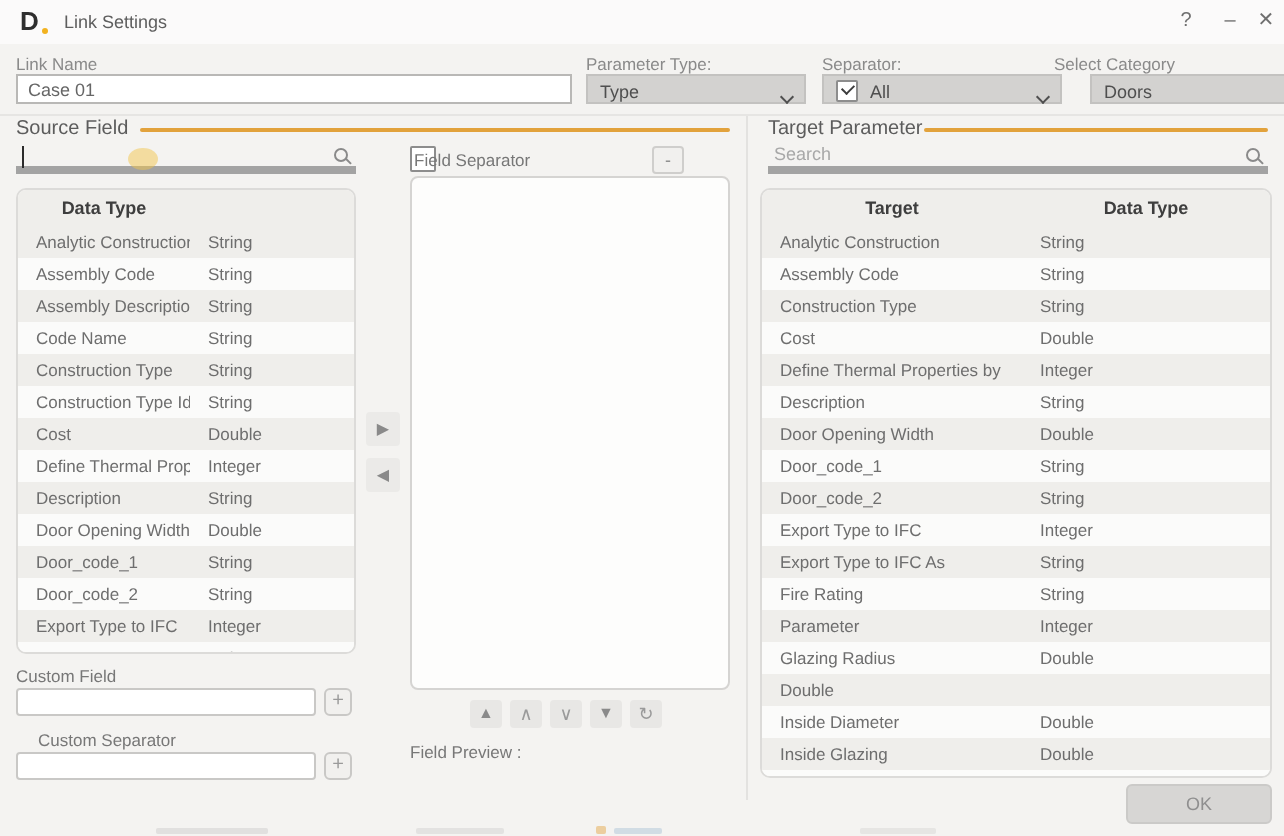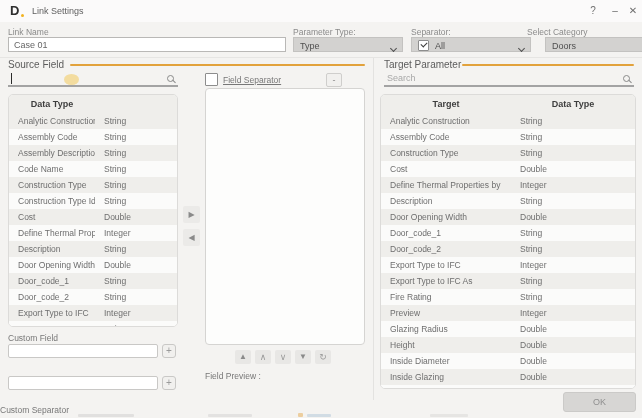--- a/index.html
+++ b/index.html
@@ -27,21 +27,21 @@
   .cb.checked::after { content:""; position:absolute; left:2px; top:1px; width:5px; height:3px; border-left:1.6px solid #3c3c3c; border-bottom:1.6px solid #3c3c3c; transform:rotate(-45deg); }
 
   .hdiv { position:absolute; left:0; top:57px; width:642px; height:1px; background:#e6e5e3; }
   .vdiv { position:absolute; left:373px; top:58px; width:1px; height:342px; background:#e3e2e0; }
 
   
   .section-h { position:absolute; font-size:10px; color:#5c5c5c; }
   .orange-rule { position:absolute; height:2px; border-radius:1px; }
 
   
-  .search { position:absolute; height:16px; border-bottom:2px solid #a3a3a3; display:flex; align-items:center; }
+  .search { position:absolute; height:16px; border-bottom:4px solid #a3a3a3; display:flex; align-items:center; }
   .search .ph { flex:1; font-size:9px; color:#a8a8a8; padding-left:3px; }
   .caret { position:absolute; left:3px; top:2px; width:1px; height:11px; background:#2b2b2b; }
   .mag { position:relative; width:7px; height:7px; border:1.3px solid #8a8a8a; border-radius:50%; margin-right:4px; flex:none; }
   .mag::after { content:""; position:absolute; width:4px; height:1.3px; background:#8a8a8a; right:-3.4px; bottom:-1.4px; transform:rotate(45deg); }
   .cursor-blob { position:absolute; left:56px; top:3px; width:15px; height:11px; background:rgba(242,198,77,.5); border-radius:50%; }
 
   
   .tbl { position:absolute; background:#fbfbfa; border:1px solid #dcdbd9; border-radius:5px; overflow:hidden; }
   .thead { display:grid; height:18px; background:#efeeeb; }
   .th { font-size:9px; font-weight:bold; color:#3e3e3e; line-height:18px; text-align:center; white-space:nowrap; overflow:hidden; }
@@ -109,21 +109,21 @@
   <div class="orange-rule" style="left:70px; top:64px; width:295px; background:#E2A23C;"></div>
 
   <div class="search" style="left:8px; top:71px; width:170px;">
     <span class="caret"></span>
     <span class="ph"></span>
     <span class="cursor-blob"></span>
     <span class="mag"></span>
   </div>
 
   <span class="cb" style="position:absolute; left:205px; top:73px; width:13px; height:13px;"></span>
-  <span class="lbl" style="left:223px; top:75px; color:#777;text-decoration:underline;">Field Separator</span>
+  <span class="lbl" style="left:207px; top:75px; color:#777;">Field Separator</span>
   <div class="mini-btn" style="left:326px; top:73px; width:16px; height:14px; font-size:9px; line-height:12px;">-</div>
 
   <div class="tbl tbl-left" style="left:8px; top:94px; width:170px; height:233px;">
     <div class="thead">
       <span class="th">Data Type</span>
     </div>
     <div class="tbody">
         <div class="trow">
           <span class="tcell">Analytic Construction</span>
           <span class="tcell">String</span>
@@ -195,21 +195,21 @@
     <div class="order-btn">▼</div>
     <div class="order-btn thin">↻</div>
   </div>
 
   <span class="lbl" style="left:205px; top:371px; color:#777;">Field Preview :</span>
 
   <span class="lbl" style="left:8px; top:333px; color:#777;">Custom Field</span>
   <input class="field" style="left: 8px; top: 344px; width: 150px; height: 14px; border-color: rgb(201, 200, 198); border-radius: 2px;" value="">
   <div class="plus-btn" style="left:162px; top:344px;">+</div>
 
-  <span class="lbl" style="left:0; top:365px; color:#777;margin-top:40px;">Custom Separator</span>
+  <span class="lbl" style="left:19px; top:365px; color:#777;">Custom Separator</span>
   <input class="field" style="left: 8px; top: 376px; width: 150px; height: 14px; border-color: rgb(201, 200, 198); border-radius: 2px;" value="">
   <div class="plus-btn" style="left:162px; top:376px;">+</div>
 
   <span class="section-h" style="left:384px; top:59px;">Target Parameter</span>
   <div class="orange-rule" style="left:462px; top:64px; width:172px; background:#E2A23C;"></div>
 
   <div class="search" style="left:384px; top:71px; width:250px;">
     <span class="ph">Search</span>
     <span class="mag"></span>
   </div>
@@ -262,29 +262,28 @@
         </div>
         <div class="trow">
           <span class="tcell">Export Type to IFC As</span>
           <span class="tcell">String</span>
         </div>
         <div class="trow">
           <span class="tcell">Fire Rating</span>
           <span class="tcell">String</span>
         </div>
         <div class="trow">
-          <span class="tcell">Preview</span>
+          <span class="tcell">Parameter</span>
           <span class="tcell">Integer</span>
         </div>
         <div class="trow">
           <span class="tcell">Glazing Radius</span>
           <span class="tcell">Double</span>
         </div>
         <div class="trow">
-          <span class="tcell">Height</span>
           <span class="tcell">Double</span>
         </div>
         <div class="trow">
           <span class="tcell">Inside Diameter</span>
           <span class="tcell">Double</span>
         </div>
         <div class="trow">
           <span class="tcell">Inside Glazing</span>
           <span class="tcell">Double</span>
         </div>

